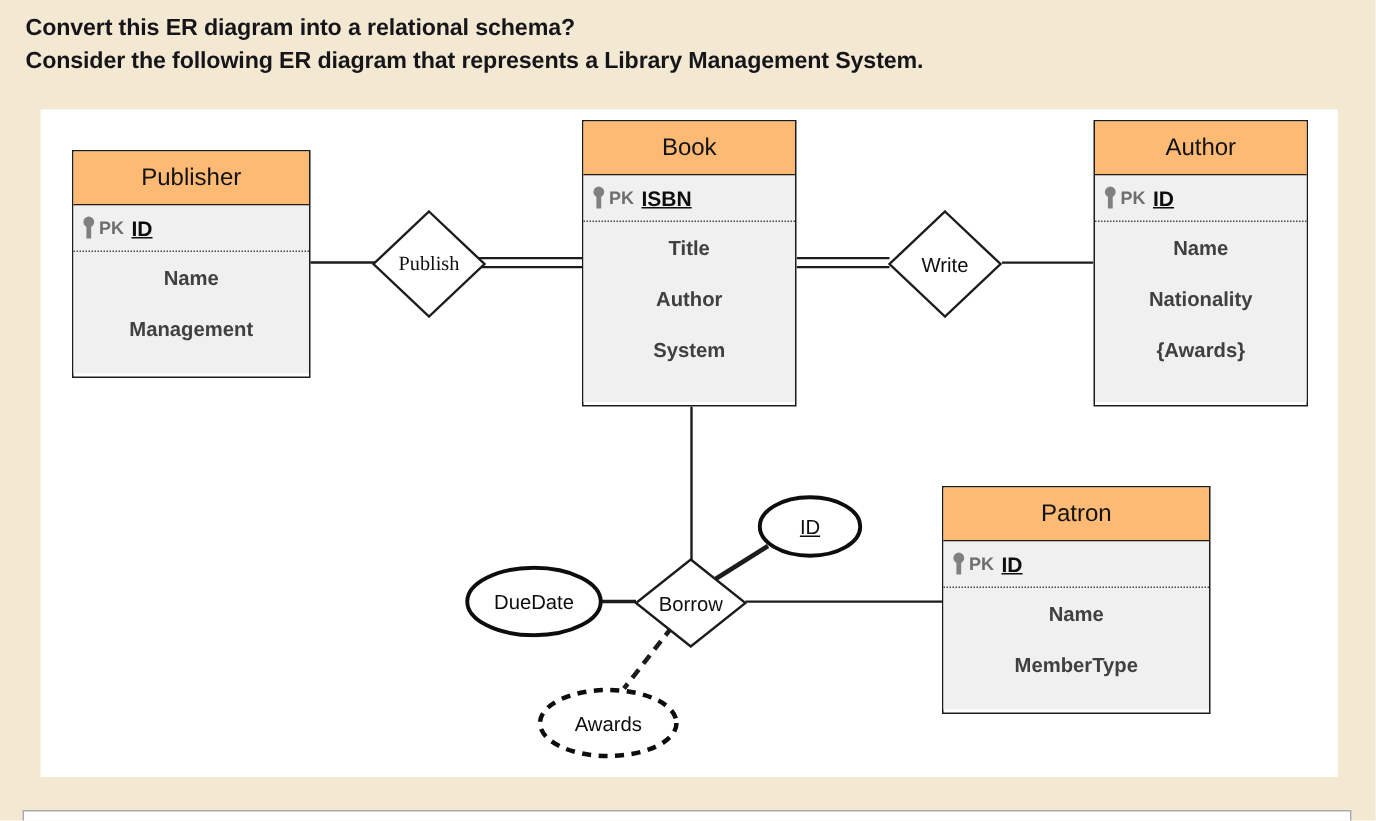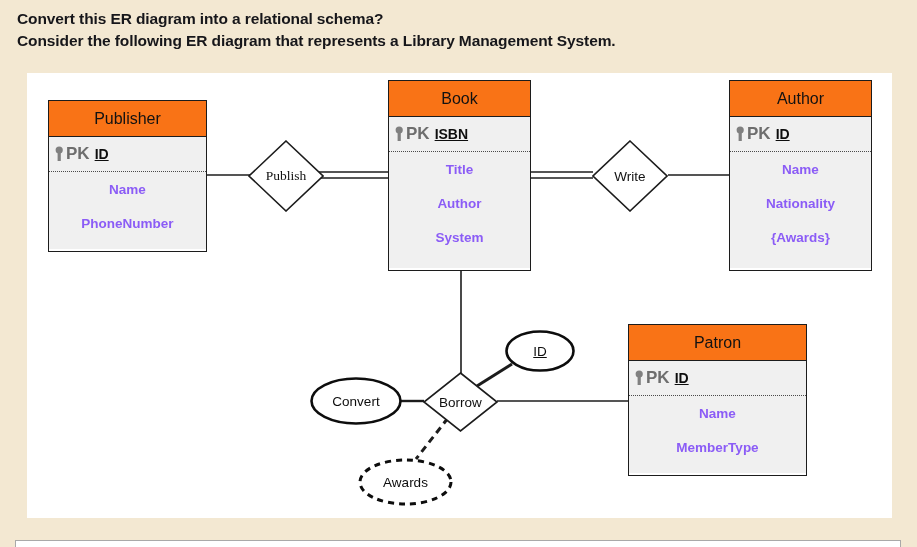--- a/index.html
+++ b/index.html
@@ -52,21 +52,21 @@
   
   .entity {
     position: absolute;
     border: 1.6px solid #1c1c1c;
     background: #ffffff;
     box-sizing: border-box;
   }
   .entity-title {
     font-size: 16px;
     color: #121212;
-    background: #f97316;
+    background: #fdba74;
     border-bottom: 1.4px solid #1c1c1c;
     box-sizing: border-box;
     display: flex;
     align-items: center;
     justify-content: center;
   }
   .entity-body {
     background: #f0f0f0;
     box-sizing: border-box;
     height: calc(100% - 38px);
@@ -82,35 +82,35 @@
   }
   .key-icon {
     display: inline-block;
     width: 11px;
     height: 16px;
     margin-right: 1px;
     flex: 0 0 auto;
   }
   .pk-label {
     color: #6e6e6e;
-    font-size: 17px;
+    font-size: 12px;
     font-weight: 600;
     margin-right: 5px;
   }
   .pk-name {
     color: #0d0d0d;
     font-size: 14px;
     font-weight: bold;
     text-decoration: underline;
   }
   .attr-row {
     text-align: center;
     font-size: 13.5px;
     font-weight: bold;
-    color: #8b5cf6;
+    color: #404040;
     padding: 10px 4px 9px 4px;
   }
 
   
   .diamond {
     position: absolute;
     display: flex;
     align-items: center;
     justify-content: center;
   }
@@ -205,21 +205,21 @@
       <span class="key-icon">
         <svg width="11" height="16" viewBox="0 0 11 16" xmlns="http://www.w3.org/2000/svg">
           <circle cx="5.2" cy="4" r="3.6" fill="#808080"></circle>
           <rect x="3.6" y="6" width="3.2" height="9" fill="#808080"></rect>
         </svg>
       </span>
       <span class="pk-label">PK</span>
       <span class="pk-name">ID</span>
     </div>
     <div class="attr-row">Name</div>
-    <div class="attr-row">PhoneNumber</div>
+    <div class="attr-row">Management</div>
   </div>
 </div>
 
 <div class="entity" id="ent-book" style="left:388px; top:80px; width:143px; height:191px;">
   <div class="entity-title" style="height:36px;">Book</div>
   <div class="entity-body">
     <div class="pk-row">
       <span class="key-icon">
         <svg width="11" height="16" viewBox="0 0 11 16" xmlns="http://www.w3.org/2000/svg">
           <circle cx="5.2" cy="4" r="3.6" fill="#808080"></circle>
@@ -290,21 +290,21 @@
   <svg class="dshape" viewBox="0 0 75 60" preserveAspectRatio="none" xmlns="http://www.w3.org/2000/svg">
     <polygon points="37.5,1 74,30 37.5,59 1,30" fill="#ffffff" stroke="#1c1c1c" stroke-width="1.6"></polygon>
   </svg>
   <span class="dlabel">Borrow</span>
 </div>
 
 <div class="oval" id="oval-duedate" style="left:310px; top:377px; width:92px; height:48px;">
   <svg class="oshape" viewBox="0 0 92 48" preserveAspectRatio="none" xmlns="http://www.w3.org/2000/svg">
     <ellipse cx="46" cy="24" rx="44.5" ry="22.5" fill="#ffffff" stroke="#0d0d0d" stroke-width="2.6"></ellipse>
   </svg>
-  <span class="olabel">Convert</span>
+  <span class="olabel">DueDate</span>
 </div>
 
 <div class="oval key-attr" id="oval-id" style="left:505px; top:330px; width:70px; height:42px;">
   <svg class="oshape" viewBox="0 0 70 42" preserveAspectRatio="none" xmlns="http://www.w3.org/2000/svg">
     <ellipse cx="35" cy="21" rx="33.5" ry="19.5" fill="#ffffff" stroke="#0d0d0d" stroke-width="2.6"></ellipse>
   </svg>
   <span class="olabel">ID</span>
 </div>
 
 <div class="oval" id="oval-overdue" style="left:358px; top:458px; width:95px; height:48px;">

